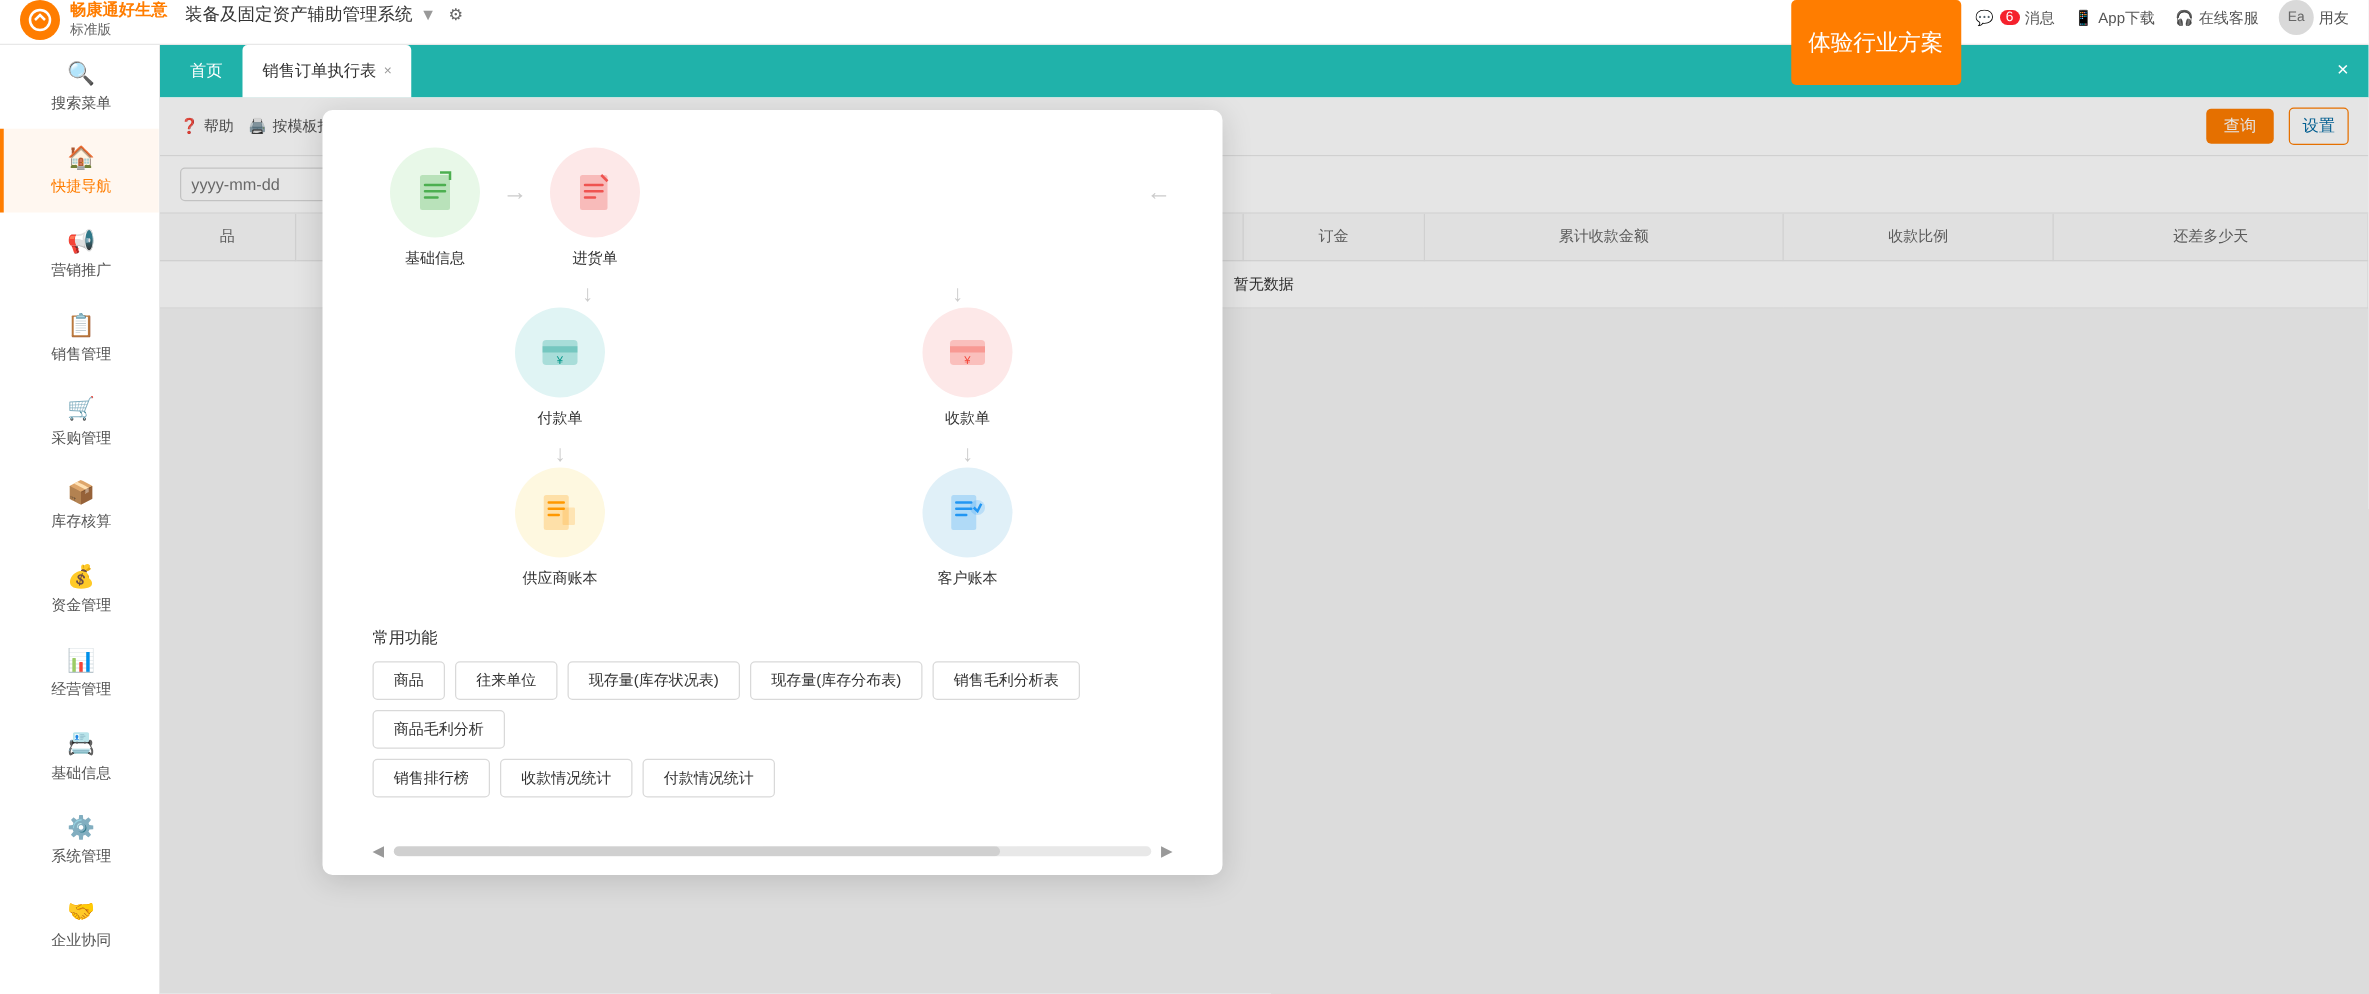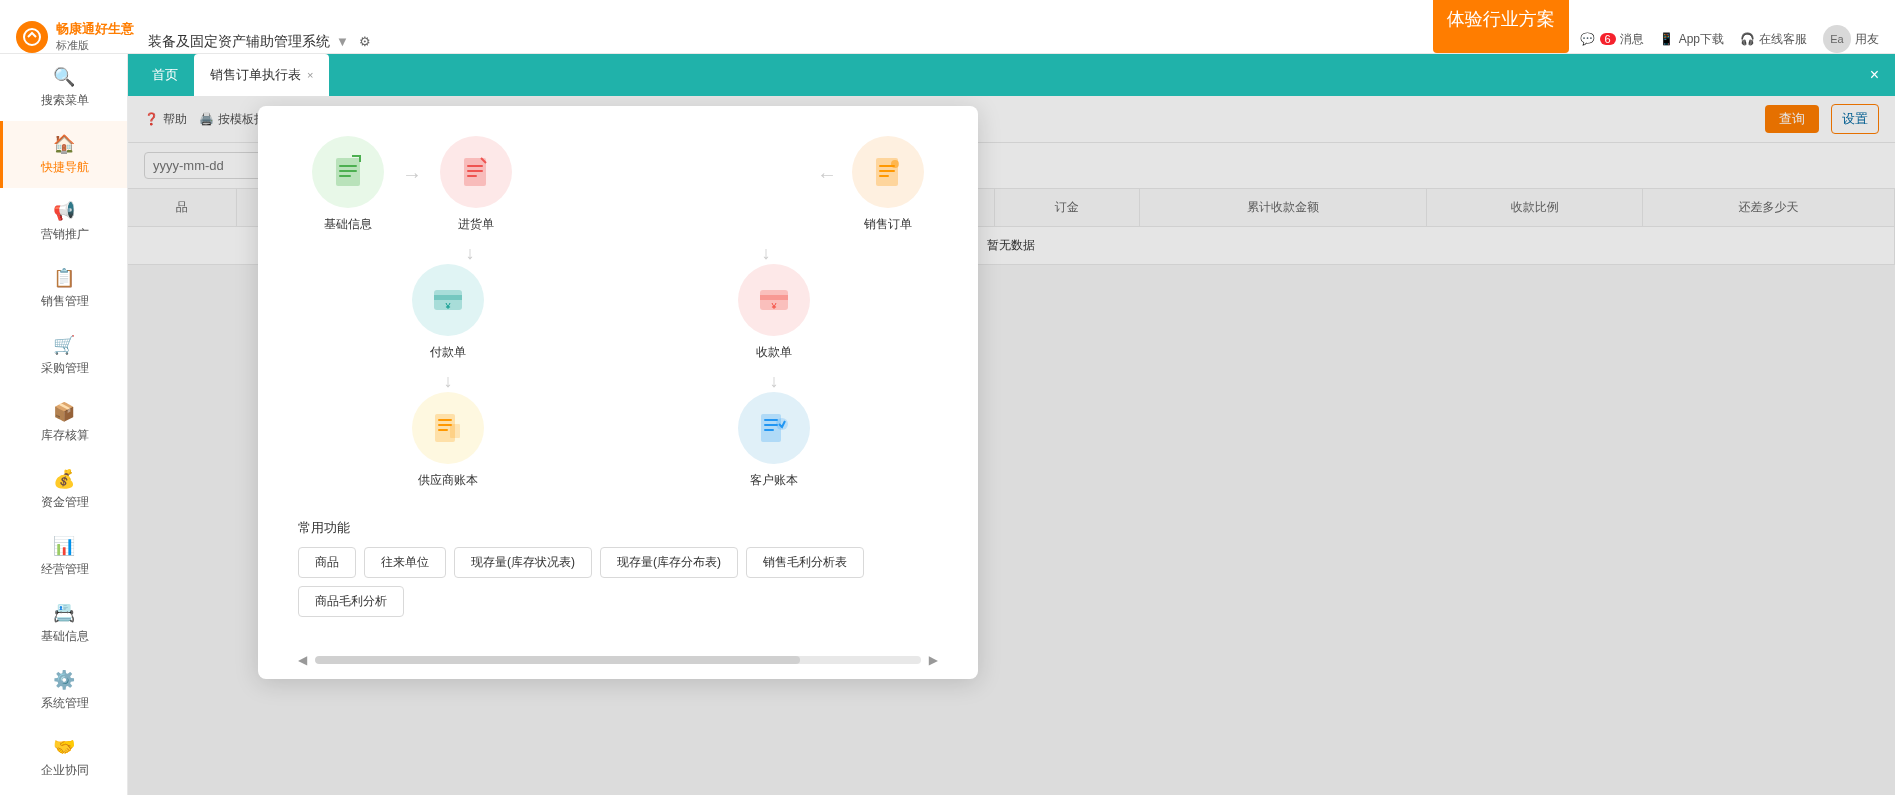--- a/index.html
+++ b/index.html
@@ -3,21 +3,21 @@
   <meta charset="utf-8">
   <style>
     * { box-sizing: border-box; margin: 0; padding: 0; }
     body { font-family: 'Microsoft YaHei', Arial, sans-serif; font-size: 13px; background: #f0f2f5; overflow: hidden; }
 
     
     .app-wrapper { display: flex; flex-direction: column; height: 795px; width: 1895px; }
 
     
     .top-header {
-      display: flex; align-items: flex-end; height: 54px;
+      display: flex; align-items: flex-start; height: 36px;
       background: #fff; border-bottom: 1px solid #e8e8e8;
       padding: 0 16px; gap: 12px; position: relative; z-index: 10;
     }
     .logo-area { display: flex; align-items: center; gap: 8px; min-width: 120px; }
     .logo-icon { width: 32px; height: 32px; background: #ff7d00; border-radius: 50%; display: flex; align-items: center; justify-content: center; }
     .logo-icon svg { width: 20px; height: 20px; }
     .logo-text { font-size: 12px; color: #333; line-height: 1.3; }
     .logo-text .line1 { font-weight: bold; color: #ff7d00; font-size: 13px; }
     .logo-text .line2 { color: #666; font-size: 11px; }
 
@@ -374,30 +374,20 @@
                     </svg>
                   </div>
                   <span class="flow-label">进货单</span>
                 </div>
 
                 <div style="flex:1;"></div>
 
 
                 <span style="color:#ccc;font-size:20px;margin:0 4px;padding-bottom:24px;letter-spacing:-3px;">←</span>
 
-                <div class="flow-node">
-                  <div class="flow-circle node-orange">
-                    <svg width="36" height="36" viewBox="0 0 36 36" fill="none">
-                      <rect x="6" y="4" width="22" height="28" rx="2" fill="#ff9800" opacity="0.3"></rect>
-                      <path d="M10 12h14M10 17h14M10 22h8" stroke="#ff9800" stroke-width="2" stroke-linecap="round"></path>
-                      <circle cx="25" cy="10" r="4" fill="#ff9800" opacity="0.5"></circle>
-                    </svg>
-                  </div>
-                  <span class="flow-label">销售订单</span>
-                </div>
               </div>
 
               <div style="display:flex; padding: 0 0 0 0;">
 
                 <div style="min-width:100px;"></div>
                 <span style="color:#ccc;font-size:18px;min-width:14px;margin:0 4px;"> </span>
                 <div style="min-width:100px;text-align:center;">
                   <div style="color:#ccc;font-size:18px;">↓</div>
                 </div>
                 <div style="flex:1;"></div>
@@ -481,20 +471,25 @@
             <div class="common-section">
               <div class="common-title">常用功能</div>
               <div class="common-buttons">
                 <button class="common-btn">商品</button>
                 <button class="common-btn">往来单位</button>
                 <button class="common-btn">现存量(库存状况表)</button>
                 <button class="common-btn">现存量(库存分布表)</button>
                 <button class="common-btn">销售毛利分析表</button>
                 <button class="common-btn">商品毛利分析</button>
               </div>
+              <div class="common-buttons">
+                <button class="common-btn">销售排行榜</button>
+                <button class="common-btn">收款情况统计</button>
+                <button class="common-btn">付款情况统计</button>
+              </div>
             </div>
 
             <div class="scroll-bar-area">
               <span class="scroll-arrow">◀</span>
               <div class="scroll-track">
                 <div class="scroll-thumb"></div>
               </div>
               <span class="scroll-arrow">▶</span>
             </div>
           </div>

